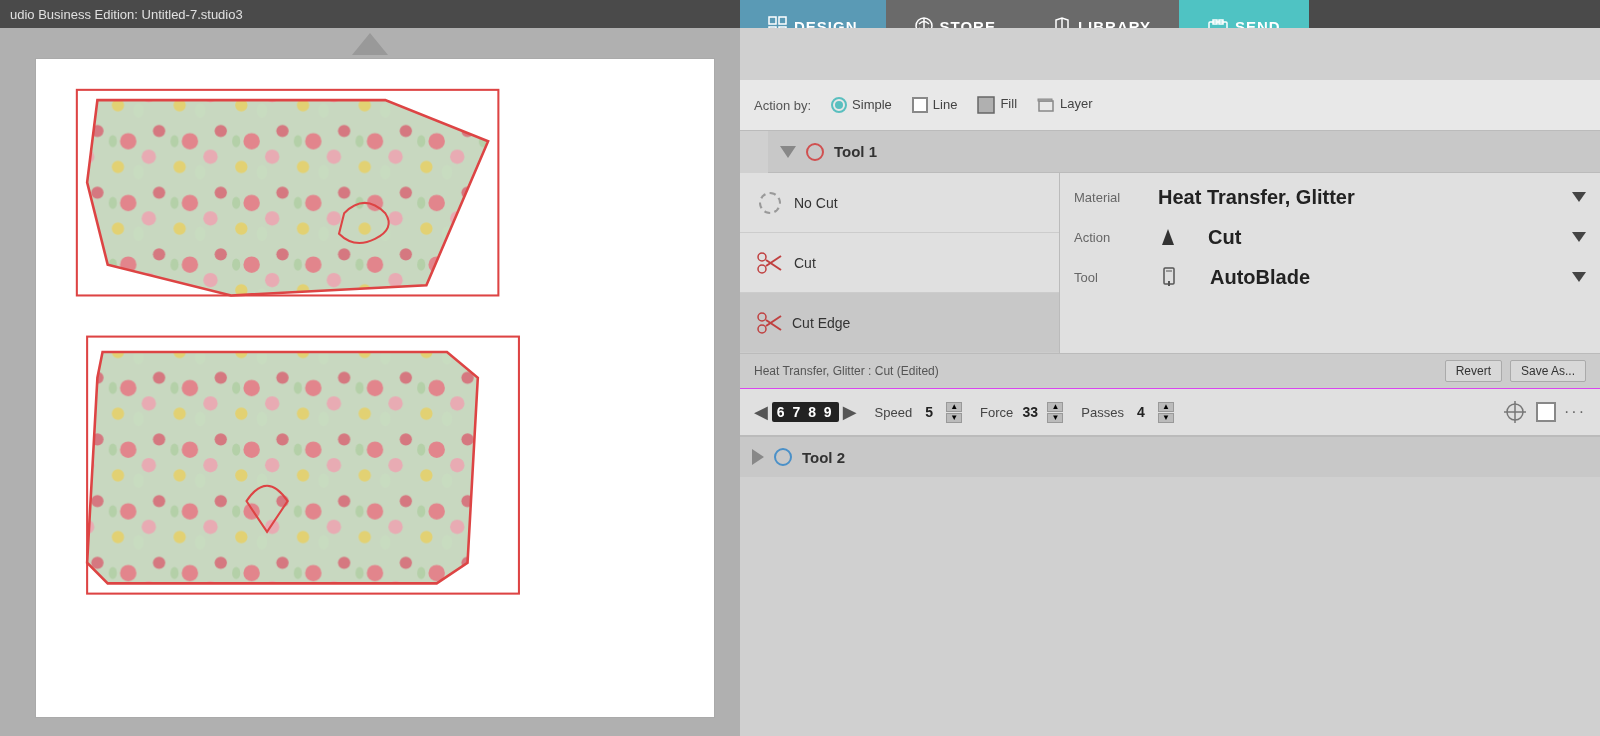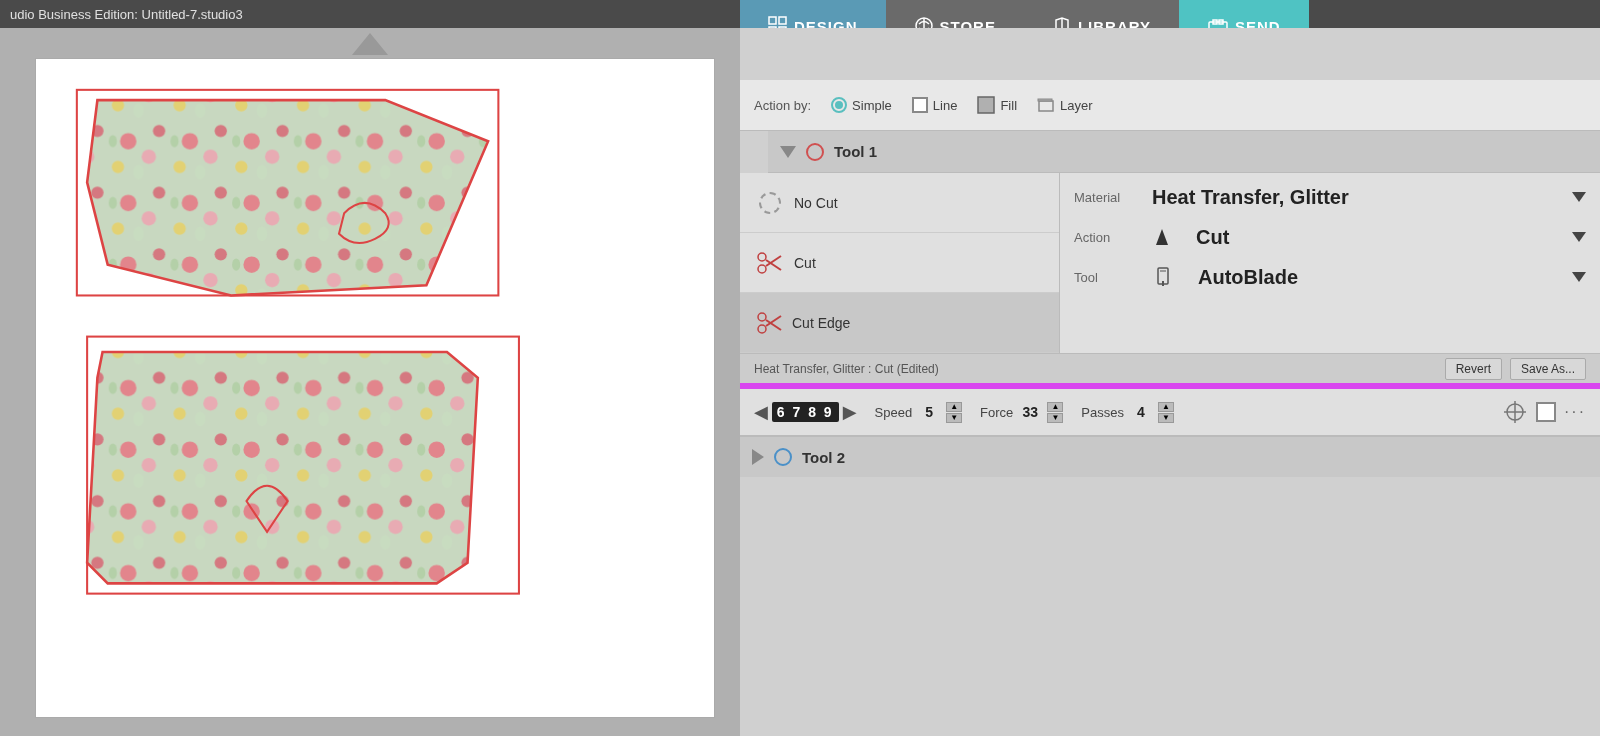--- a/index.html
+++ b/index.html
@@ -94,21 +94,20 @@
       border-bottom: 1px solid #bbb;
       height: 48px;
       margin-top: 52px;
     }
     .action-by-label {
       color: #555;
       font-size: 13px;
     }
     .radio-option {
       display: flex;
-      align-items: center;
       gap: 5px;
       cursor: pointer;
     }
     .radio-circle {
       width: 16px; height: 16px;
       border-radius: 50%;
       border: 2px solid #888;
       display: flex; align-items: center; justify-content: center;
     }
     .radio-circle.active { border-color: #5abfbf; }
@@ -181,21 +180,21 @@
     .cut-option-row.active { background: #d4d4d4; }
     .cut-icon {
       width: 28px; height: 20px;
       display: flex; align-items: center; justify-content: center;
     }
     .cut-option-label { font-size: 14px; color: #333; }
     .mat-row {
       display: flex;
       align-items: center;
       padding: 6px 14px;
-      gap: 18px;
+      gap: 24px;
       height: 40px;
     }
     .mat-label { color: #666; font-size: 13px; width: 60px; }
     .mat-value {
       font-size: 20px;
       font-weight: bold;
       color: #222;
       flex: 1;
     }
     .dropdown-arrow {
@@ -247,21 +246,21 @@
 
     
     .revert-bar {
       background: #ccc;
       display: flex;
       align-items: center;
       padding: 0 14px;
       height: 36px;
       gap: 8px;
       border-top: 1px solid #bbb;
-      border-bottom: 6px solid #d946ef;
+      border-bottom: 1px solid #d946ef;
     }
     .revert-text { font-size: 12px; color: #555; flex: 1; }
     .btn-small {
       background: #d8d8d8;
       border: 1px solid #aaa;
       padding: 3px 10px;
       font-size: 12px;
       cursor: pointer;
       color: #333;
       border-radius: 2px;

